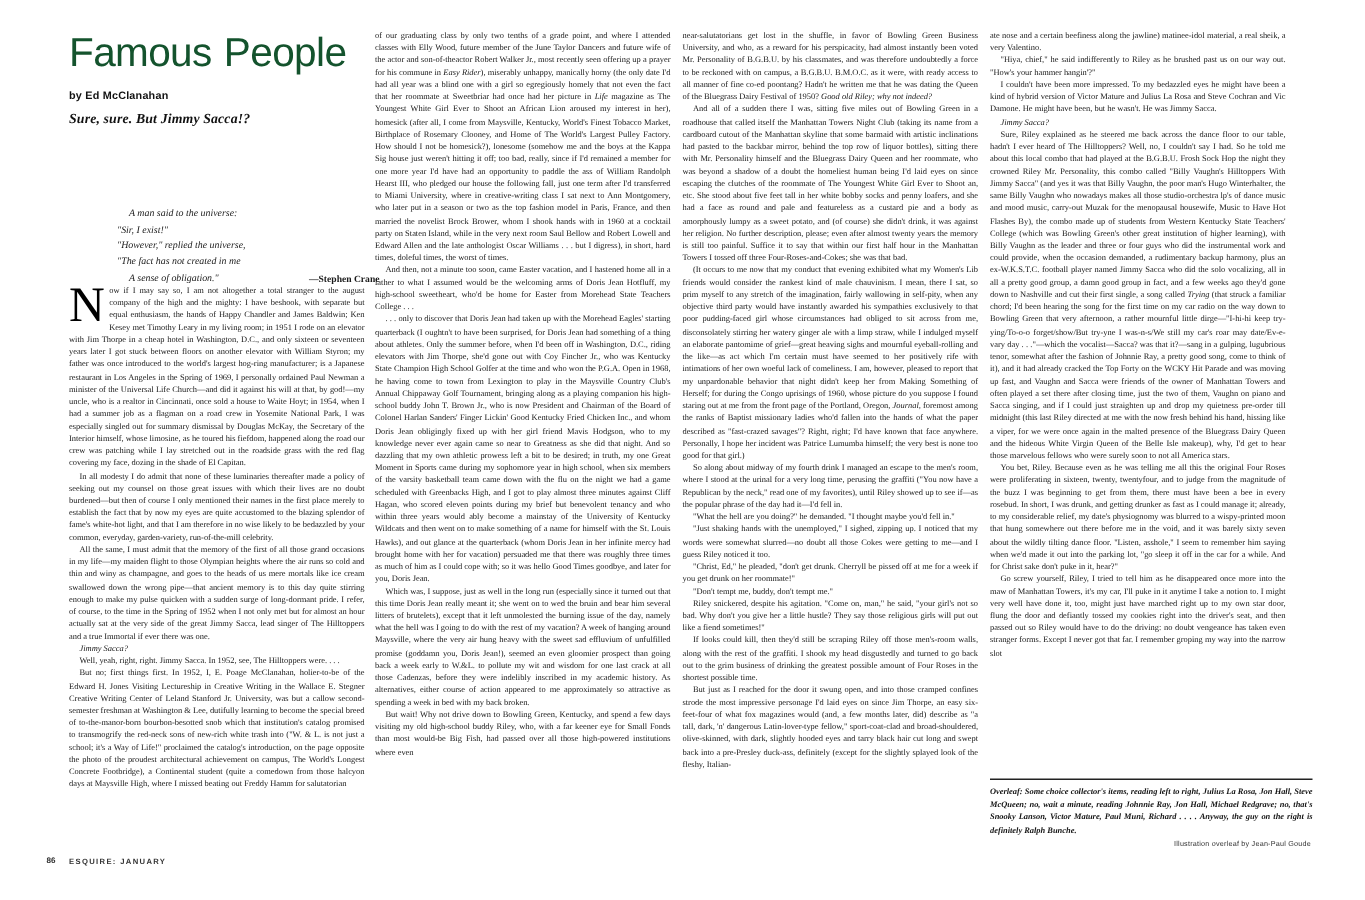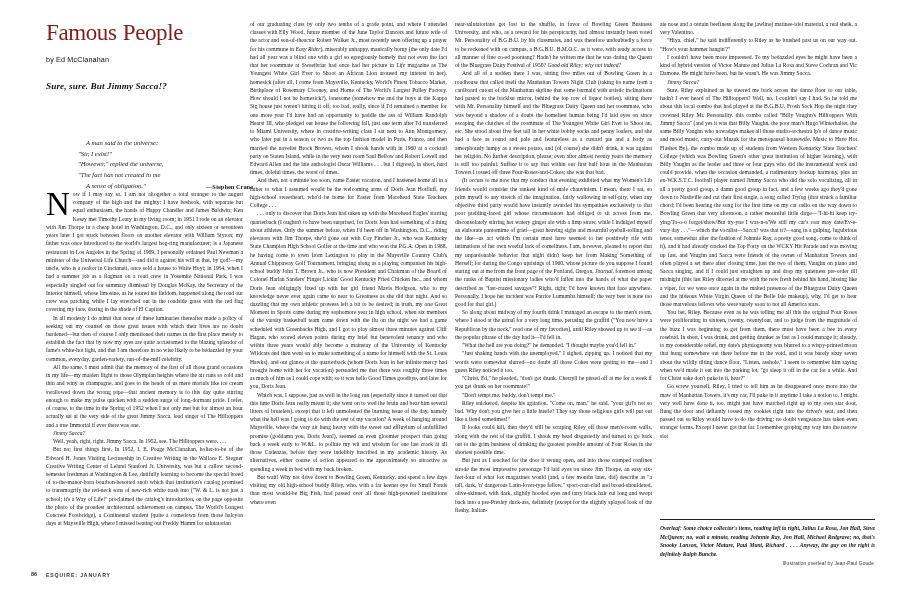--- a/index.html
+++ b/index.html
@@ -20,43 +20,43 @@
     width: 910px; height: 600px;
   }
 
   
   .titleblock {
     position: absolute;
     left: 46px; top: 22px;
     width: 205px;
   }
   .headline {
-    font-family: Liberation Serif, serif;
-    font-size: 23px;
+    font-family: Liberation Sans, sans-serif;
+    font-size: 27px;
     line-height: 0.99;
     font-weight: 400;
     letter-spacing: -0.4px;
-    color: #7f1d1d;
+    color: #14532d;
     margin: 0;
     word-spacing: 1px;
   }
   .headline .l2 { display:block; }
   .byline {
     font-family: "Liberation Sans", "DejaVu Sans", sans-serif;
     font-size: 7.2px;
-    font-weight: 400;
+    font-weight: 700;
     letter-spacing: 0.15px;
     margin-top: 10px;
     color: #111;
   }
   .deck {
     font-size: 9.2px;
     font-style: italic;
     font-weight: 700;
-    margin-top: 17px;
+    margin-top: 6px;
     color: #111;
     letter-spacing: 0.1px;
   }
 
   
   .epigraph {
     position: absolute;
     left: 78px; top: 138px;
     width: 175px;
     font-size: 6.6px;

